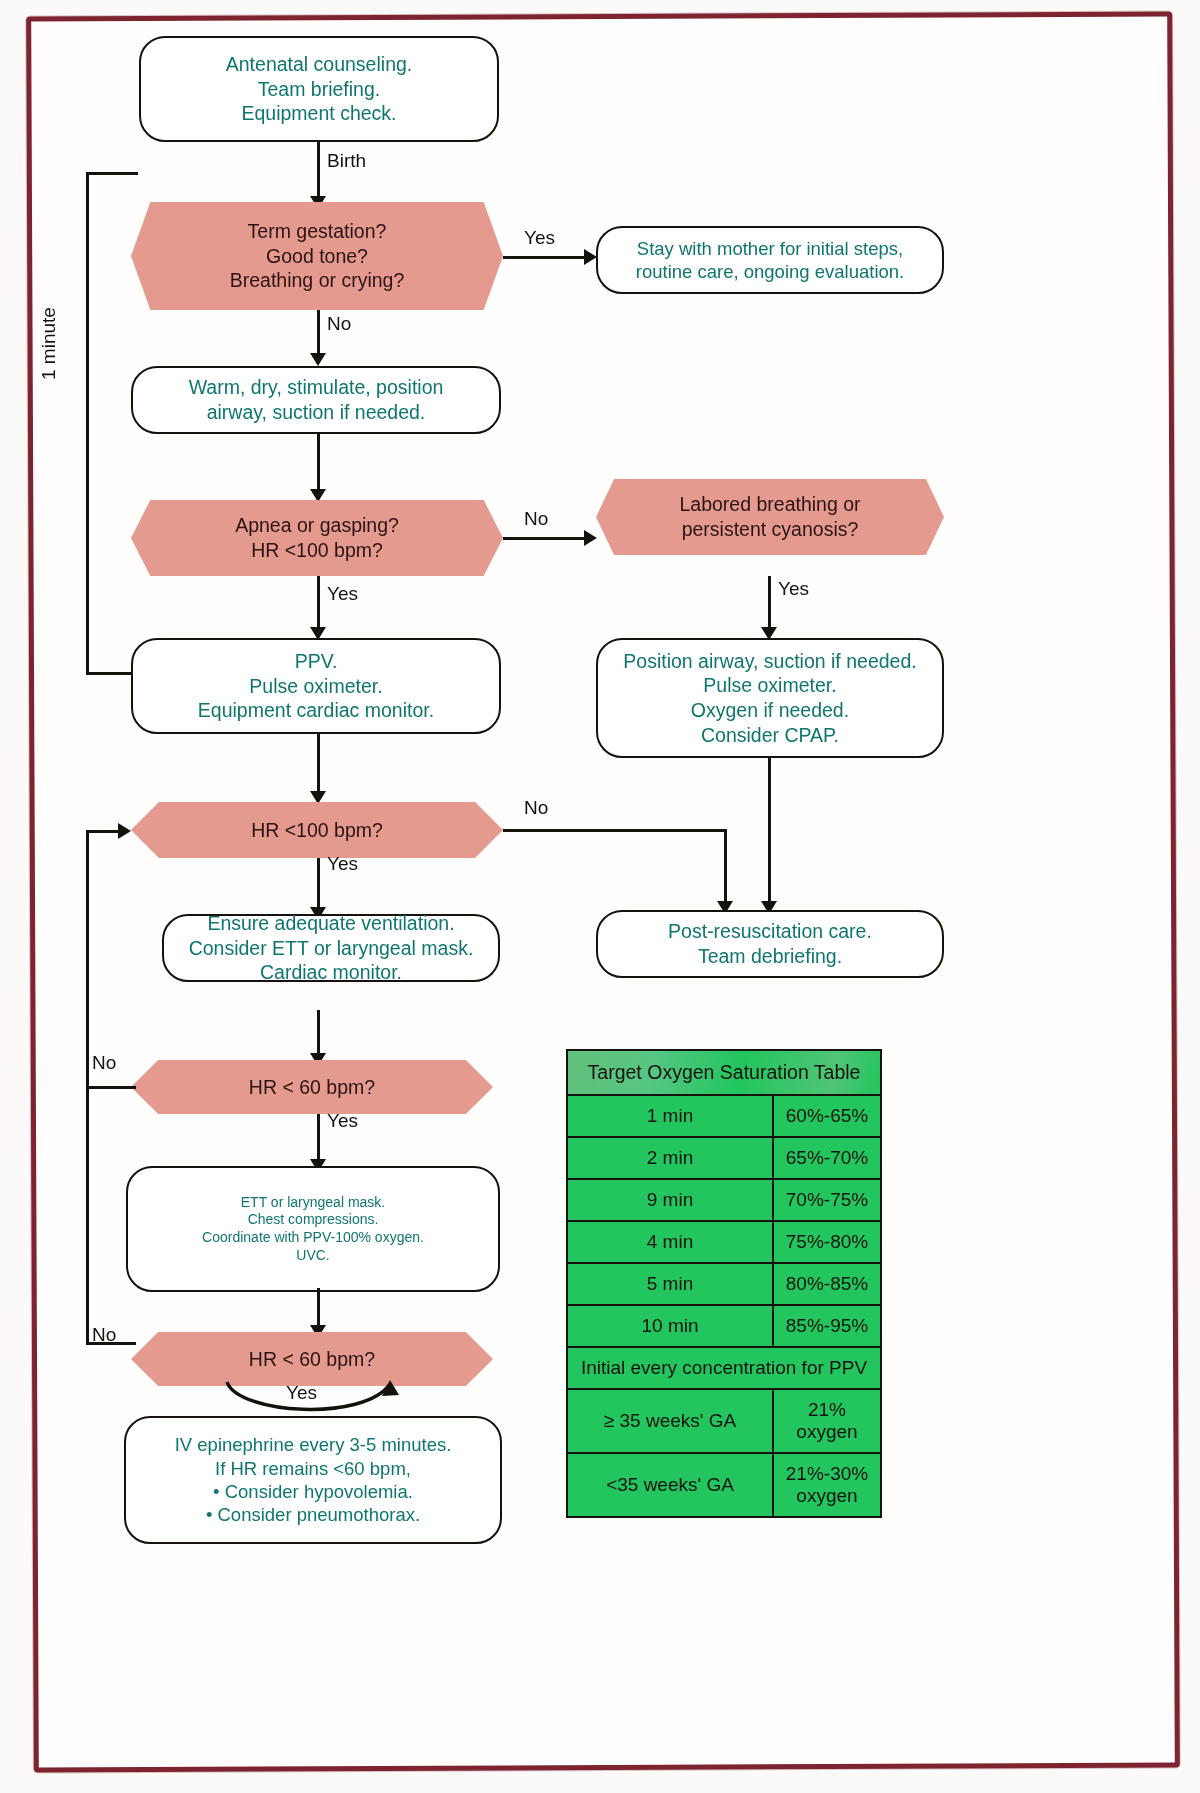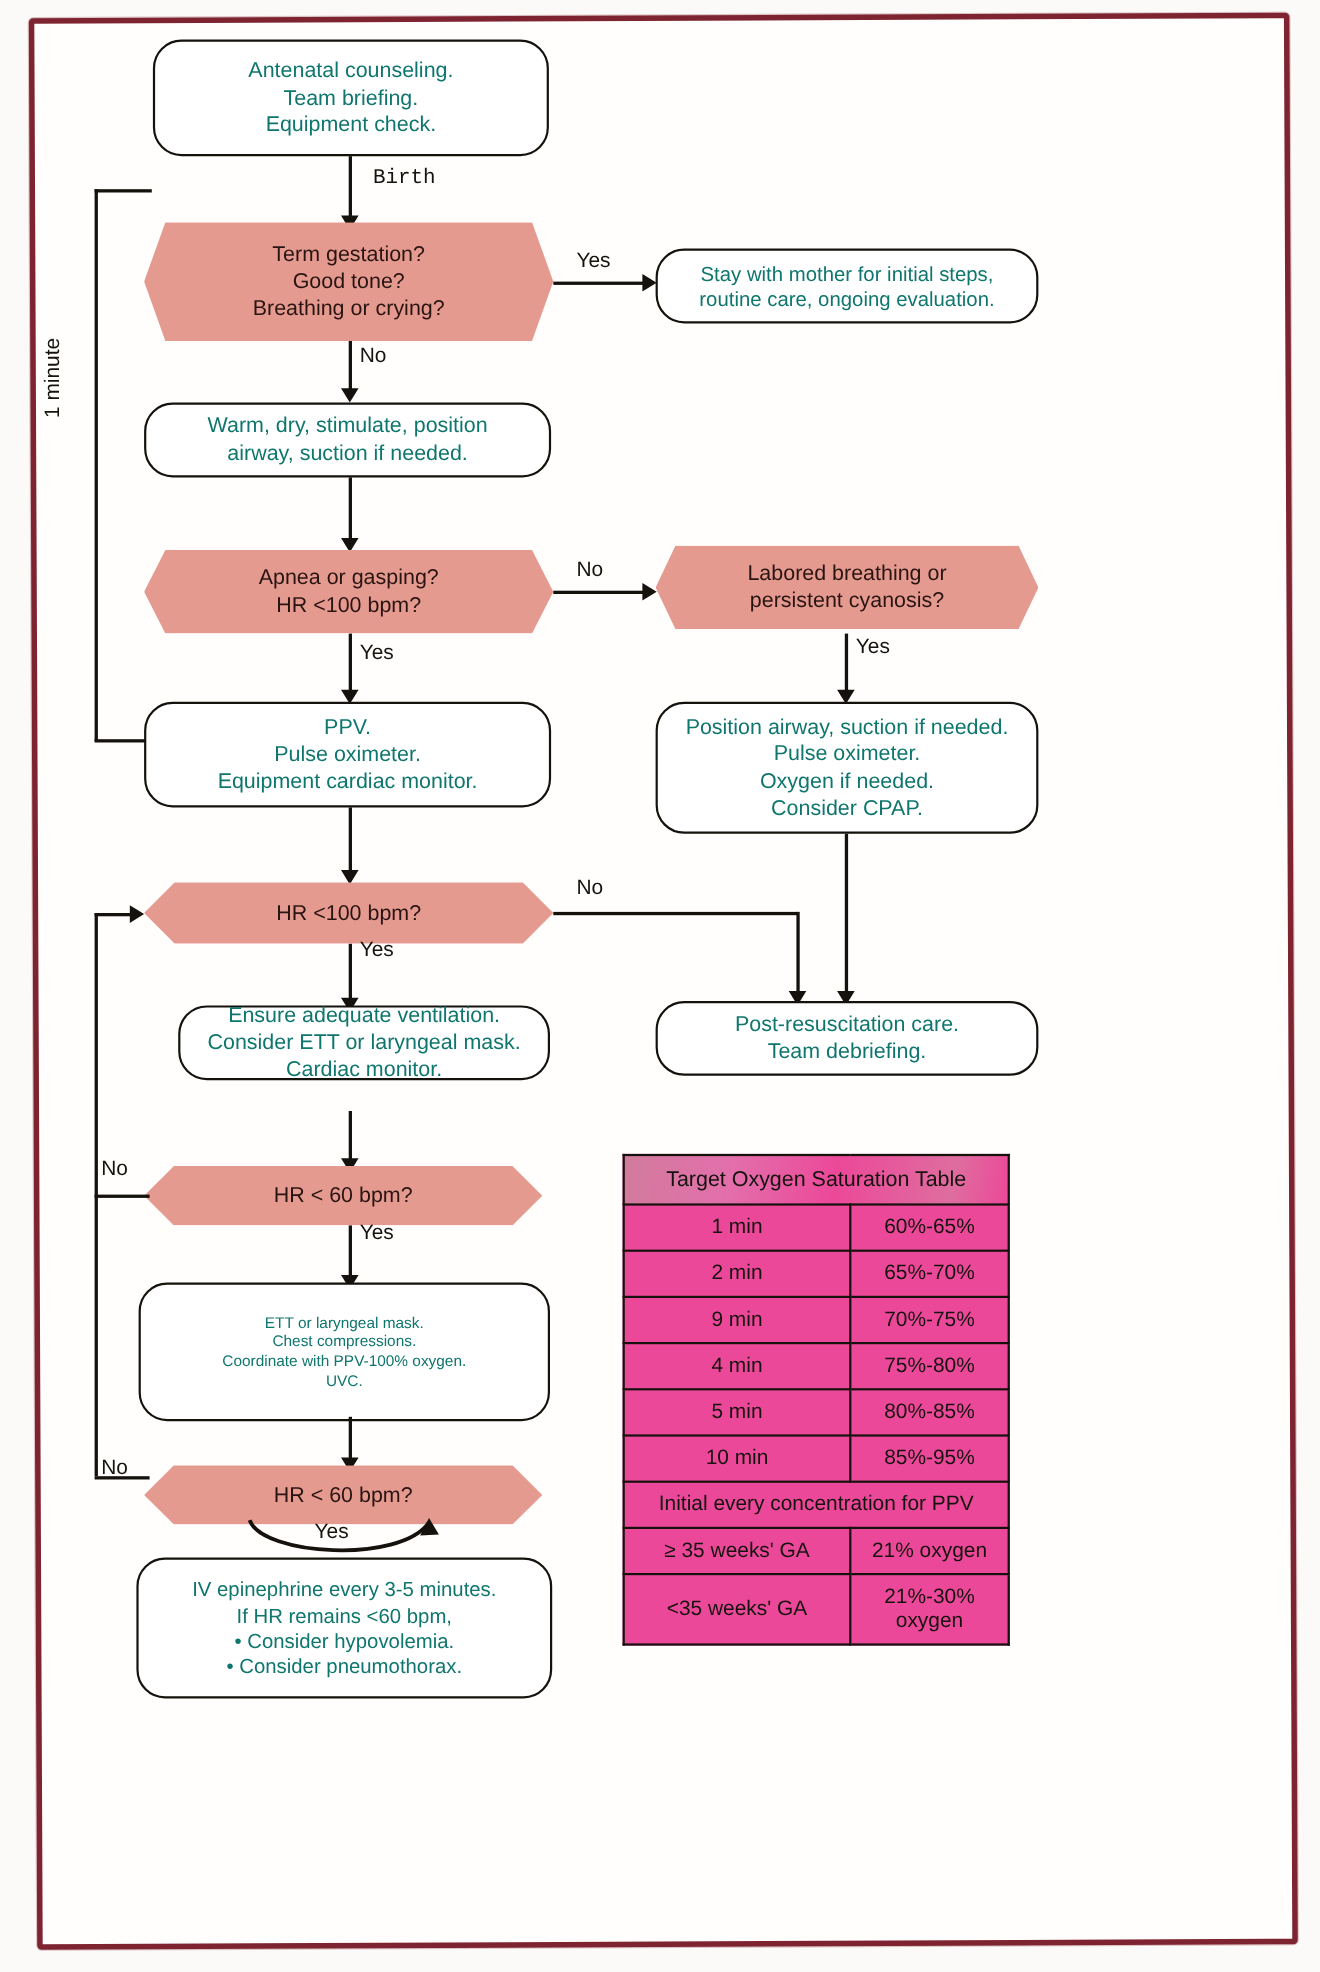--- a/index.html
+++ b/index.html
@@ -49,22 +49,22 @@
   .lbl{position:absolute;font-size:19px;color:#16130f;white-space:nowrap;}
 
   
   #minute-label{
     position:absolute;left:38px;top:380px;font-size:19px;color:#16130f;
     transform:rotate(-90deg);transform-origin:left top;white-space:nowrap;
   }
 
   
   #sat-table{
-    position:absolute;left:566px;top:1049px;width:352px;
-    border-collapse:collapse;border:2.5px solid #15120e;background:#ec4899;
+    position:absolute;left:566px;top:1049px;width:316px;
+    border-collapse:collapse;border:2.5px solid #15120e;background:#22c55e;
     font-size:19px;color:#16130f;
   }
   #sat-table td{border:2px solid #15120e;text-align:center;padding:9px 4px;height:22px;}
   #sat-table td.hdr{font-size:19.5px;padding:10px 4px;
     background:linear-gradient(100deg, rgba(176,186,160,.45) 0%, rgba(205,200,215,.30) 28%, rgba(255,255,255,0) 55%, rgba(190,196,172,.30) 85%, rgba(255,255,255,0) 100%);}
   #sat-table td.sub{font-size:19px;}
   .tw-left{width:196px;margin-top:48px;}
 </style>
 </head>
 <body>
@@ -77,21 +77,21 @@
   <div class="ln hl" style="left:86px;top:172px;width:52px;"></div>
   <div class="ln hl" style="left:86px;top:672px;width:52px;"></div>
   <div id="minute-label">1 minute</div>
 
   <div class="node proc" style="left:139px;top:36px;width:360px;height:106px;">Antenatal counseling.
 Team briefing.
 Equipment check.</div>
 
   <div class="ln vl" style="left:317px;top:142px;height:58px;"></div>
   <div class="arrow-d" style="left:310px;top:196px;"></div>
-  <div class="lbl" style="left:339px;top:150px;font-family:Liberation Mono, monospace;">Birth</div>
+  <div class="lbl" style="left:327px;top:150px;">Birth</div>
 
   <div class="node dec wide" style="left:131px;top:202px;width:372px;height:108px;">Term gestation?
 Good tone?
 Breathing or crying?</div>
 
   <div class="ln hl" style="left:503px;top:256px;width:85px;"></div>
   <div class="arrow-r" style="left:584px;top:249px;"></div>
   <div class="lbl" style="left:524px;top:227px;">Yes</div>
 
   <div class="node proc" style="left:596px;top:226px;width:348px;height:68px;font-size:18.5px;">Stay with mother for initial steps,
@@ -107,21 +107,21 @@
   <div class="ln vl" style="left:317px;top:434px;height:60px;"></div>
   <div class="arrow-d" style="left:310px;top:489px;"></div>
 
   <div class="node dec wide" style="left:131px;top:500px;width:372px;height:76px;">Apnea or gasping?
 HR &lt;100 bpm?</div>
 
   <div class="ln hl" style="left:503px;top:537px;width:85px;"></div>
   <div class="arrow-r" style="left:584px;top:530px;"></div>
   <div class="lbl" style="left:524px;top:508px;">No</div>
 
-  <div class="node dec wide" style="left:596px;top:496px;width:348px;height:76px;">Labored breathing or
+  <div class="node dec wide" style="left:596px;top:479px;width:348px;height:76px;">Labored breathing or
 persistent cyanosis?</div>
 
   <div class="ln vl" style="left:317px;top:576px;height:56px;"></div>
   <div class="arrow-d" style="left:310px;top:627px;"></div>
   <div class="lbl" style="left:327px;top:583px;">Yes</div>
 
   <div class="ln vl" style="left:768px;top:576px;height:56px;"></div>
   <div class="arrow-d" style="left:761px;top:627px;"></div>
   <div class="lbl" style="left:778px;top:578px;">Yes</div>
 

